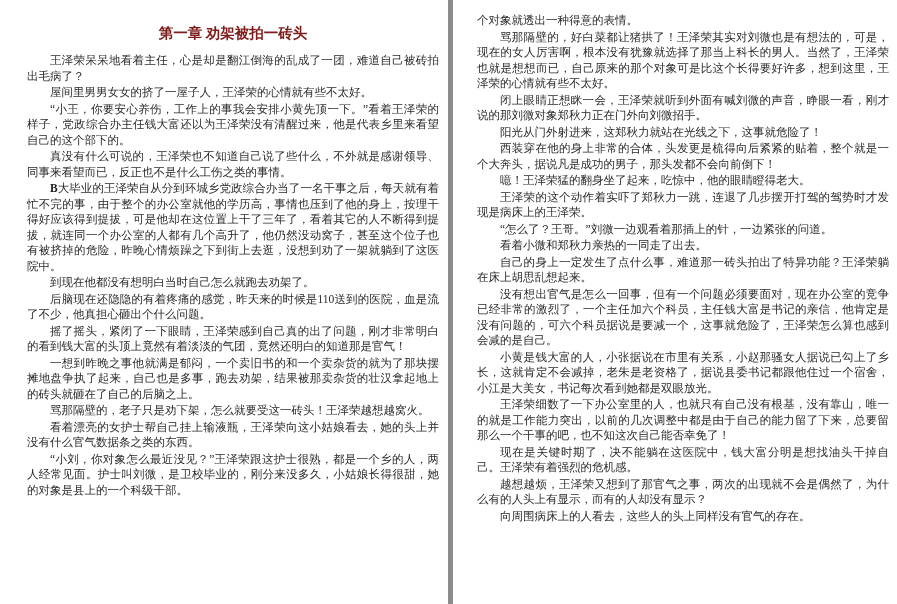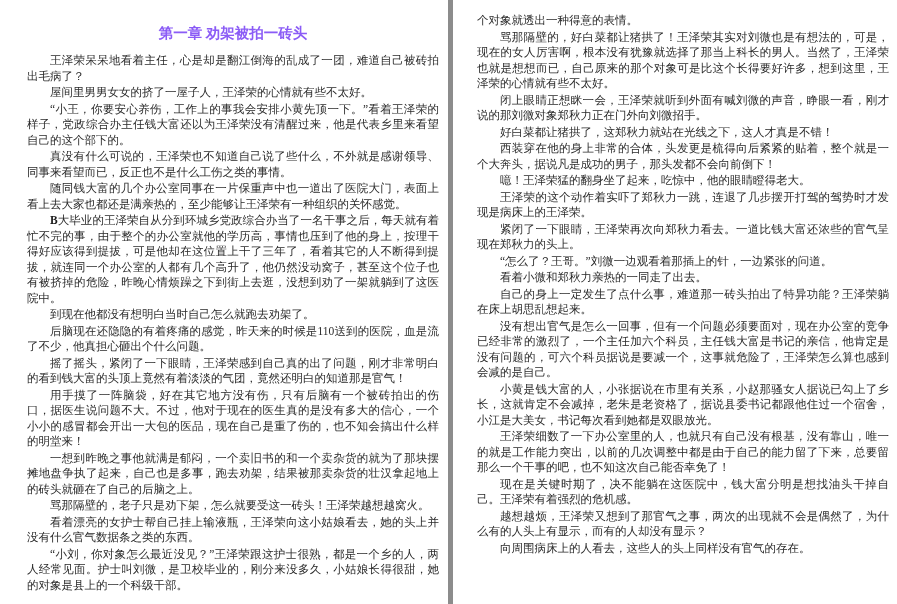--- a/index.html
+++ b/index.html
@@ -27,21 +27,21 @@
     position: absolute;
     left: 448px;
     top: 0;
     width: 5px;
     height: 604px;
     background: #8c8c8c;
   }
   .chapter-title {
     font-size: 14.5px;
     font-weight: bold;
-    color: #8b5cf6;
+    color: #7f1d1d;
     text-align: center;
     line-height: 19px;
     margin: 0 0 10px 0;
   }
   p.para {
     font-size: 11.5px;
     color: #2a2a2a;
     line-height: 15.5px;
     margin: 0 0 1px 0;
     text-indent: 2em;
@@ -55,45 +55,42 @@
 </head>
 <body>
 
 <div class="page" id="left-page">
   <h1 class="chapter-title">第一章 劝架被拍一砖头</h1>
   <div id="left-page-paragraphs">
       <p class="para">王泽荣呆呆地看着主任，心是却是翻江倒海的乱成了一团，难道自己被砖拍出毛病了？</p>
       <p class="para">屋间里男男女女的挤了一屋子人，王泽荣的心情就有些不太好。</p>
       <p class="para">“小王，你要安心养伤，工作上的事我会安排小黄先顶一下。”看着王泽荣的样子，党政综合办主任钱大富还以为王泽荣没有清醒过来，他是代表乡里来看望自己的这个部下的。</p>
       <p class="para">真没有什么可说的，王泽荣也不知道自己说了些什么，不外就是感谢领导、同事来看望而已，反正也不是什么工伤之类的事情。</p>
-      <p class="para">随同钱大富的几个办公室同事在一片保重声中也一道出了医院大门，表面上看上去大家也都还是满亲热的，至少能够让王泽荣有一种组织的关怀感觉。</p>
       <p class="para"><b>B</b>大毕业的王泽荣自从分到环城乡党政综合办当了一名干事之后，每天就有着忙不完的事，由于整个的办公室就他的学历高，事情也压到了他的身上，按理干得好应该得到提拔，可是他却在这位置上干了三年了，看着其它的人不断得到提拔，就连同一个办公室的人都有几个高升了，他仍然没动窝子，甚至这个位子也有被挤掉的危险，昨晚心情烦躁之下到街上去逛，没想到劝了一架就躺到了这医院中。</p>
       <p class="para">到现在他都没有想明白当时自己怎么就跑去劝架了。</p>
       <p class="para">后脑现在还隐隐的有着疼痛的感觉，昨天来的时候是110送到的医院，血是流了不少，他真担心砸出个什么问题。</p>
       <p class="para">摇了摇头，紧闭了一下眼睛，王泽荣感到自己真的出了问题，刚才非常明白的看到钱大富的头顶上竟然有着淡淡的气团，竟然还明白的知道那是官气！</p>
-      <p class="para">用手摸了一阵脑袋，好在其它地方没有伤，只有后脑有一个被砖拍出的伤口，据医生说问题不大。不过，他对于现在的医生真的是没有多大的信心，一个小小的感冒都会开出一大包的医品，现在自己是重了伤的，也不知会搞出什么样的明堂来！</p>
       <p class="para">一想到昨晚之事他就满是郁闷，一个卖旧书的和一个卖杂货的就为了那块摆摊地盘争执了起来，自己也是多事，跑去劝架，结果被那卖杂货的壮汉拿起地上的砖头就砸在了自己的后脑之上。</p>
       <p class="para">骂那隔壁的，老子只是劝下架，怎么就要受这一砖头！王泽荣越想越窝火。</p>
       <p class="para">看着漂亮的女护士帮自己挂上输液瓶，王泽荣向这小姑娘看去，她的头上并没有什么官气数据条之类的东西。</p>
       <p class="para">“小刘，你对象怎么最近没见？”王泽荣跟这护士很熟，都是一个乡的人，两人经常见面。护士叫刘微，是卫校毕业的，刚分来没多久，小姑娘长得很甜，她的对象是县上的一个科级干部。</p>
     </div>
 </div>
 
 <div class="page-divider"></div>
 
 <div class="page" id="right-page">
   <div id="right-page-paragraphs">
       <p class="para no-indent">个对象就透出一种得意的表情。</p>
       <p class="para">骂那隔壁的，好白菜都让猪拱了！王泽荣其实对刘微也是有想法的，可是，现在的女人厉害啊，根本没有犹豫就选择了那当上科长的男人。当然了，王泽荣也就是想想而已，自己原来的那个对象可是比这个长得要好许多，想到这里，王泽荣的心情就有些不太好。</p>
       <p class="para">闭上眼睛正想眯一会，王泽荣就听到外面有喊刘微的声音，睁眼一看，刚才说的那刘微对象郑秋力正在门外向刘微招手。</p>
-      <p class="para">好白菜都让猪拱了，这郑秋力就站在光线之下，这人才真是不错！</p>
+      <p class="para">阳光从门外射进来，这郑秋力就站在光线之下，这事就危险了！</p>
       <p class="para">西装穿在他的身上非常的合体，头发更是梳得向后紧紧的贴着，整个就是一个大奔头，据说凡是成功的男子，那头发都不会向前倒下！</p>
       <p class="para">噫！王泽荣猛的翻身坐了起来，吃惊中，他的眼睛瞪得老大。</p>
       <p class="para">王泽荣的这个动作着实吓了郑秋力一跳，连退了几步摆开打驾的驾势时才发现是病床上的王泽荣。</p>
-      <p class="para">紧闭了一下眼睛，王泽荣再次向郑秋力看去。一道比钱大富还浓些的官气呈现在郑秋力的头上。</p>
       <p class="para">“怎么了？王哥。”刘微一边观看着那插上的针，一边紧张的问道。</p>
       <p class="para">看着小微和郑秋力亲热的一同走了出去。</p>
       <p class="para">自己的身上一定发生了点什么事，难道那一砖头拍出了特异功能？王泽荣躺在床上胡思乱想起来。</p>
       <p class="para">没有想出官气是怎么一回事，但有一个问题必须要面对，现在办公室的竞争已经非常的激烈了，一个主任加六个科员，主任钱大富是书记的亲信，他肯定是没有问题的，可六个科员据说是要减一个，这事就危险了，王泽荣怎么算也感到会减的是自己。</p>
       <p class="para">小黄是钱大富的人，小张据说在市里有关系，小赵那骚女人据说已勾上了乡长，这就肯定不会减掉，老朱是老资格了，据说县委书记都跟他住过一个宿舍，小江是大美女，书记每次看到她都是双眼放光。</p>
       <p class="para">王泽荣细数了一下办公室里的人，也就只有自己没有根基，没有靠山，唯一的就是工作能力突出，以前的几次调整中都是由于自己的能力留了下来，总要留那么一个干事的吧，也不知这次自己能否幸免了！</p>
       <p class="para">现在是关键时期了，决不能躺在这医院中，钱大富分明是想找油头干掉自己。王泽荣有着强烈的危机感。</p>
       <p class="para">越想越烦，王泽荣又想到了那官气之事，两次的出现就不会是偶然了，为什么有的人头上有显示，而有的人却没有显示？</p>
       <p class="para">向周围病床上的人看去，这些人的头上同样没有官气的存在。</p>
     </div>

